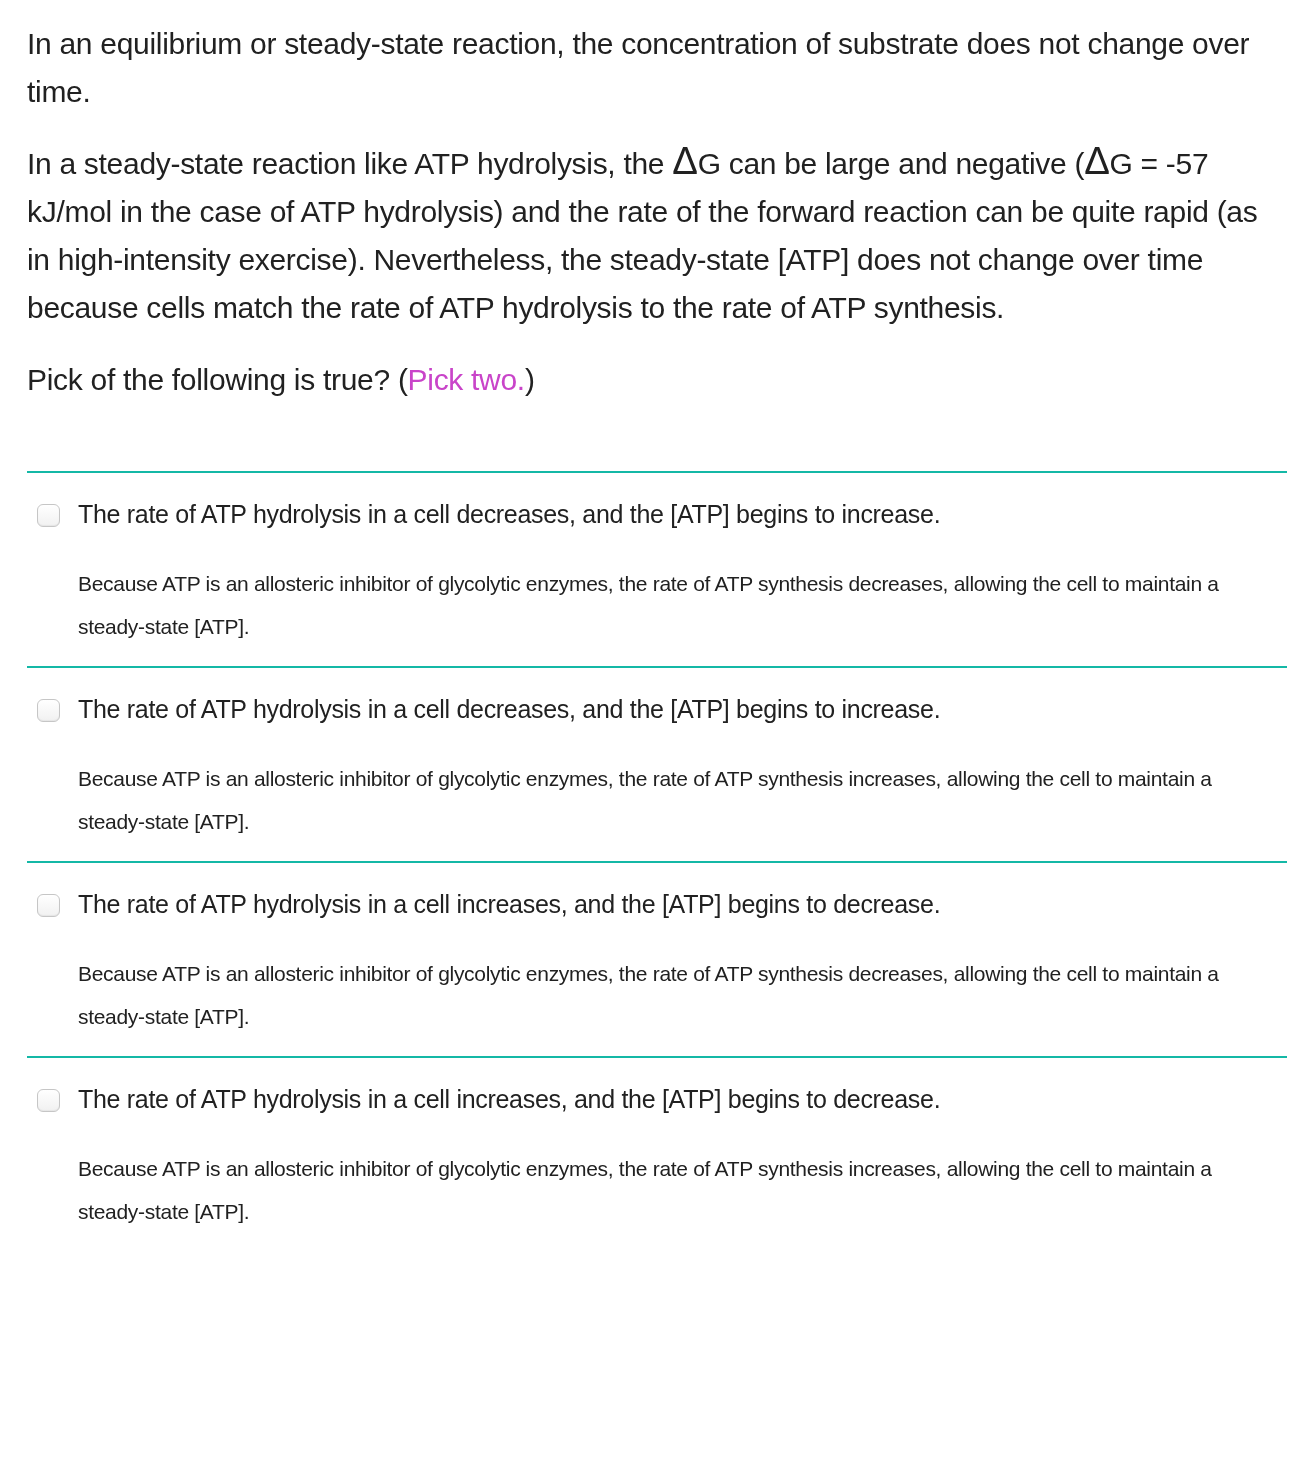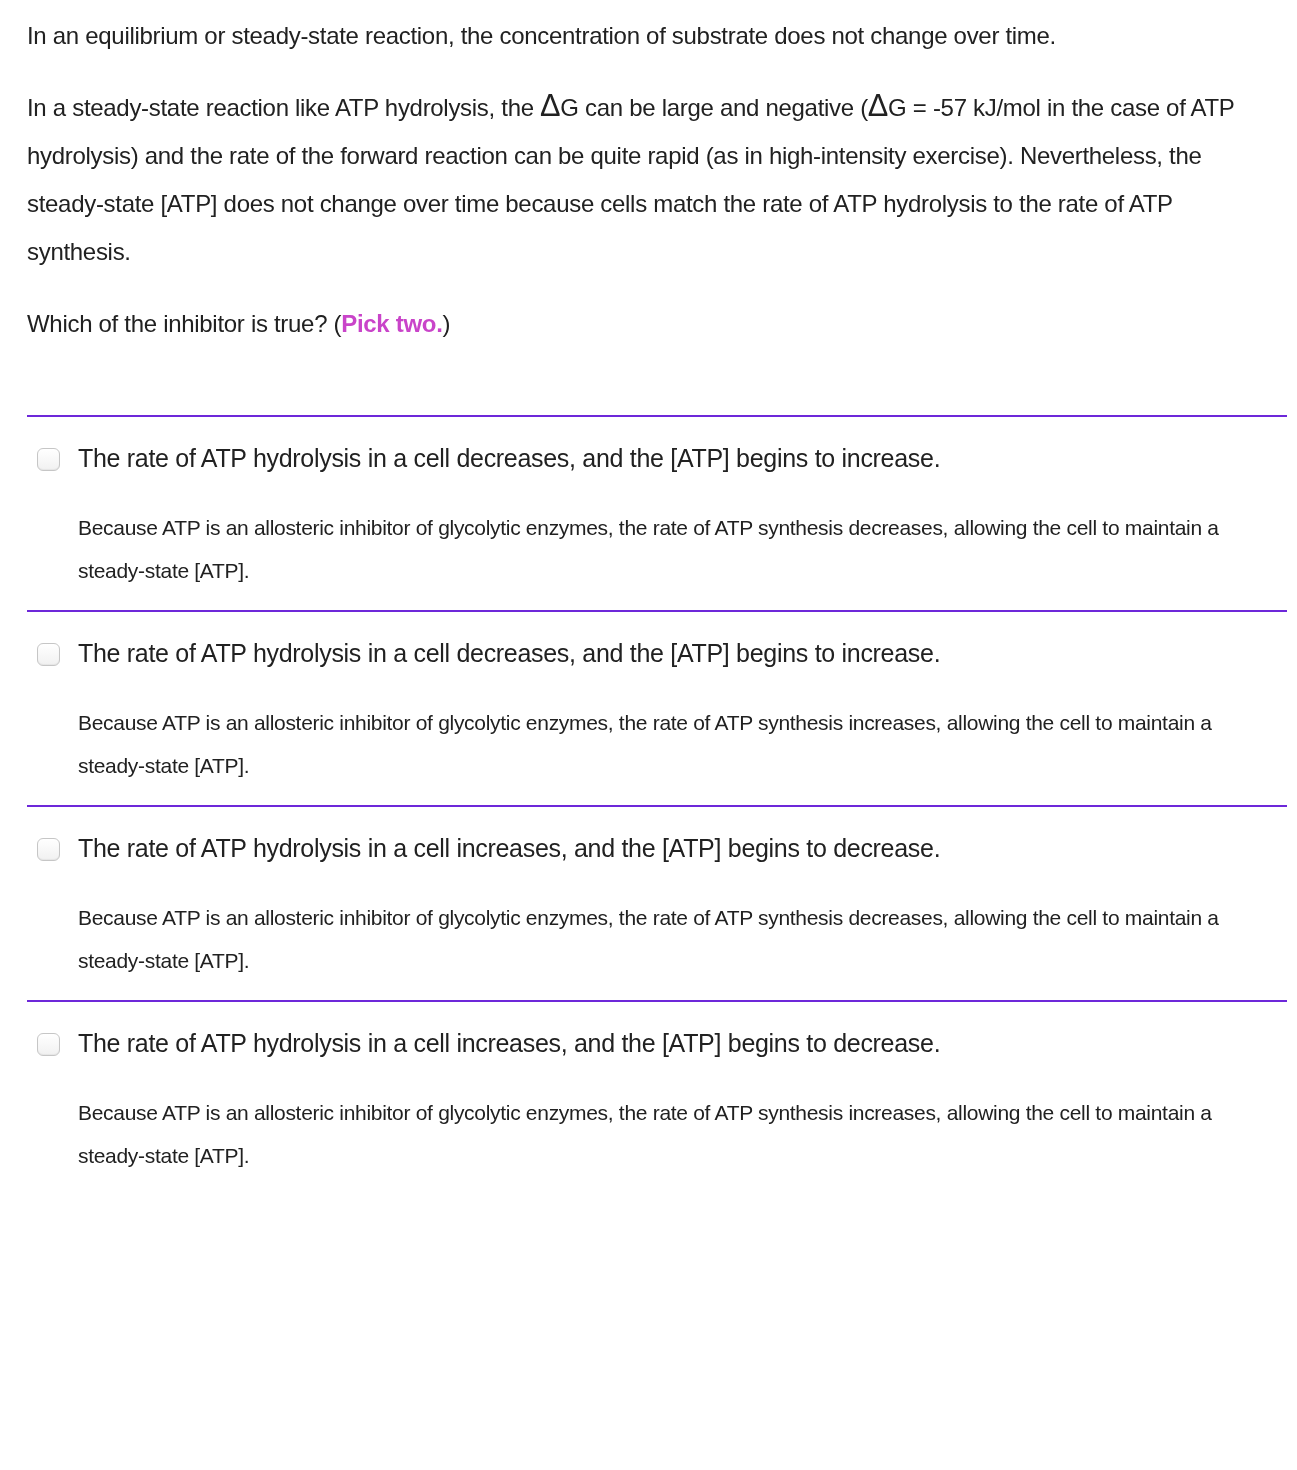--- a/index.html
+++ b/index.html
@@ -9,42 +9,42 @@
     background: #ffffff;
     color: #212121;
     font-family: "Liberation Sans", "DejaVu Sans", sans-serif;
   }
   .page {
     width: 1297px;
     padding: 12px 10px 40px 27px;
   }
   
   .intro p {
-    font-size: 24px;
+    font-size: 30px;
     line-height: 48px;
     letter-spacing: -0.3px;
-    margin: 0 0 24px 0;
+    margin: 8px 0 24px 0;
     max-width: 1240px;
   }
   .delta-symbol {
     font-size: 1.28em;
     line-height: 0;
   }
   .pick-two {
     color: #c944c9;
-    font-weight: 700;
+    font-weight: 400;
   }
   
   .options {
     margin-top: 67px;
   }
   .option {
     display: flex;
     align-items: flex-start;
-    border-top: 2px solid #6d28d9;
+    border-top: 2px solid #14b8a6;
     padding: 20px 0 18px 0;
     min-height: 193px;
     cursor: pointer;
   }
   .checkbox {
     flex: 0 0 23px;
     width: 23px;
     height: 23px;
     margin: 11px 18px 0 10px;
     border: 1px solid #c6c6c6;
@@ -72,21 +72,21 @@
   }
 </style>
 </head>
 <body>
 
 <main class="page">
 
   <section class="intro">
     <p>In an equilibrium or steady-state reaction, the concentration of substrate does not change over time.</p>
     <p>In a steady-state reaction like ATP hydrolysis, the <span class="delta-symbol">Δ</span>G can be large and negative (<span class="delta-symbol">Δ</span>G = -57 kJ/mol in the case of ATP hydrolysis) and the rate of the forward reaction can be quite rapid (as in high-intensity exercise). Nevertheless, the steady-state [ATP] does not change over time because cells match the rate of ATP hydrolysis to the rate of ATP synthesis.</p>
-    <p><span>Which of the inhibitor is true? (</span><span class="pick-two">Pick two.</span><span>)</span></p>
+    <p><span>Pick of the following is true? (</span><span class="pick-two">Pick two.</span><span>)</span></p>
   </section>
 
   <section class="options">
 
     <div class="option">
       <div class="checkbox" role="checkbox" aria-checked="false"></div>
       <div class="option-text">
         <p class="statement">The rate of ATP hydrolysis in a cell decreases, and the [ATP] begins to increase.</p>
         <p class="explanation">Because ATP is an allosteric inhibitor of glycolytic enzymes, the rate of ATP synthesis decreases, allowing the cell to maintain a steady-state [ATP].</p>
       </div>

